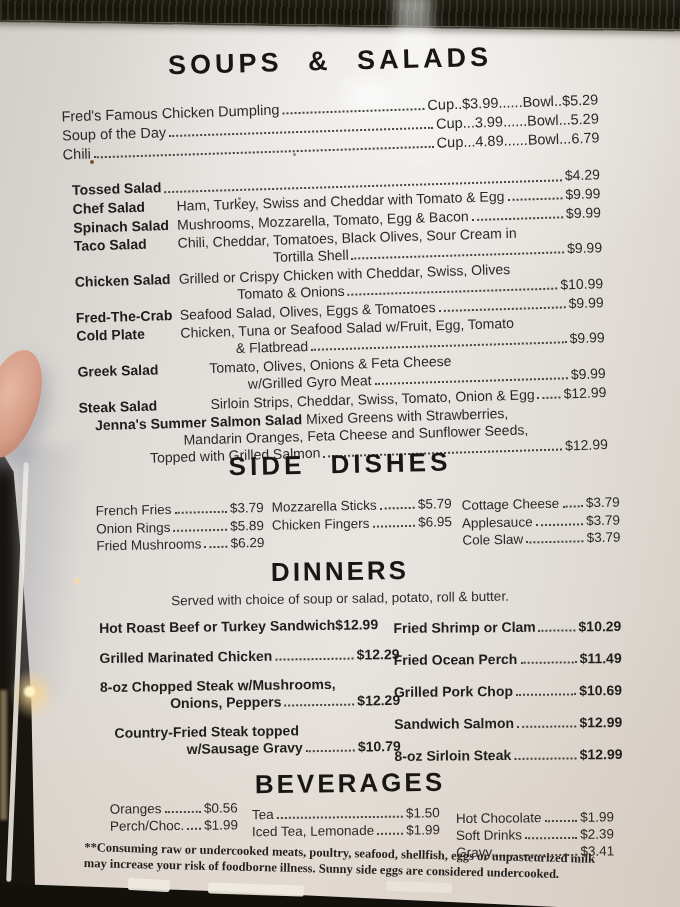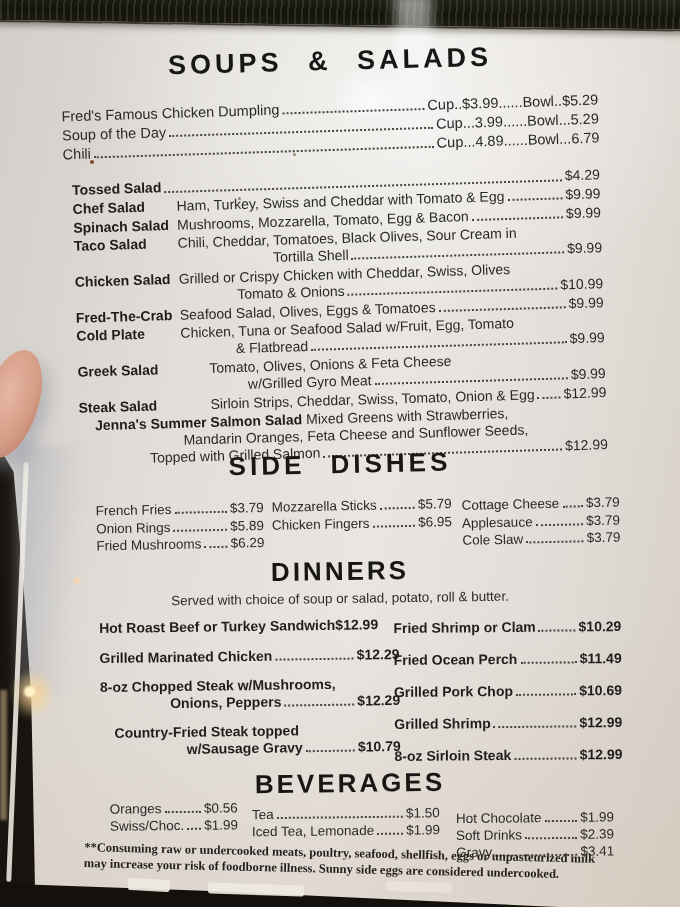--- a/index.html
+++ b/index.html
@@ -381,41 +381,41 @@
     <span class="nowrap">Fried Ocean Perch</span>
     <span class="leader"></span>
     <span class="price">$11.49</span>
   </div>
   <div class="row">
     <span class="nowrap">Grilled Pork Chop</span>
     <span class="leader"></span>
     <span class="price">$10.69</span>
   </div>
   <div class="row">
-    <span class="nowrap">Grilled Shrimp</span>
+    <span class="nowrap">Sandwich Salmon</span>
     <span class="leader"></span>
     <span class="price">$12.99</span>
   </div>
   <div class="row">
     <span class="nowrap">8-oz Sirloin Steak</span>
     <span class="leader"></span>
     <span class="price">$12.99</span>
   </div>
 </div>
 
 <div class="abs h1 bev-title">BEVERAGES</div>
 <div class="abs bev">
   <div class="bcol1">
     <div class="row">
       <span>Oranges</span>
       <span class="leader"></span>
       <span class="price">$0.56</span>
     </div>
     <div class="row">
-      <span>Swiss/Choc.</span>
+      <span>Perch/Choc.</span>
       <span class="leader"></span>
       <span class="price">$1.99</span>
     </div>
   </div>
   <div class="bcol2">
     <div class="row">
       <span>Tea</span>
       <span class="leader"></span>
       <span class="price">$1.50</span>
     </div>

